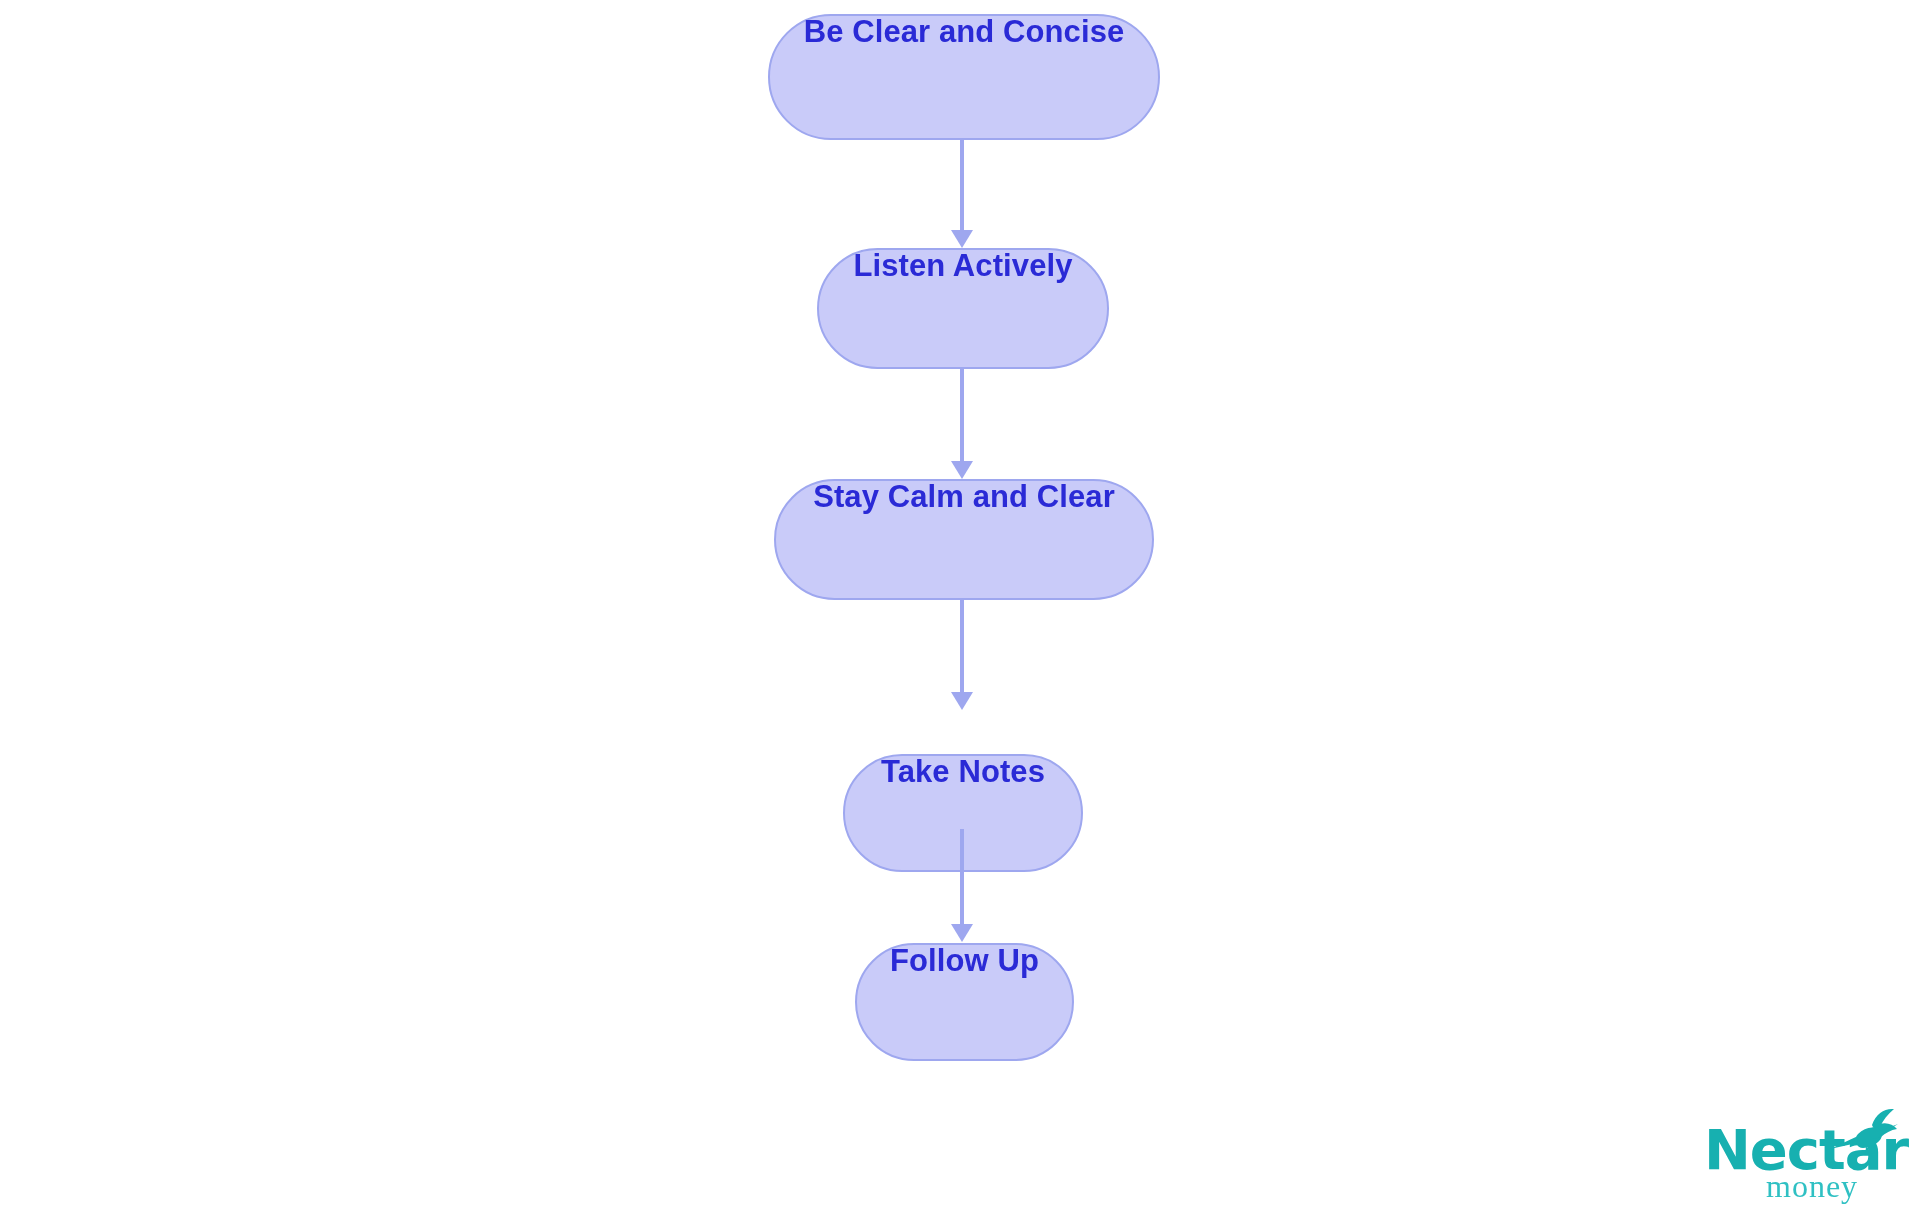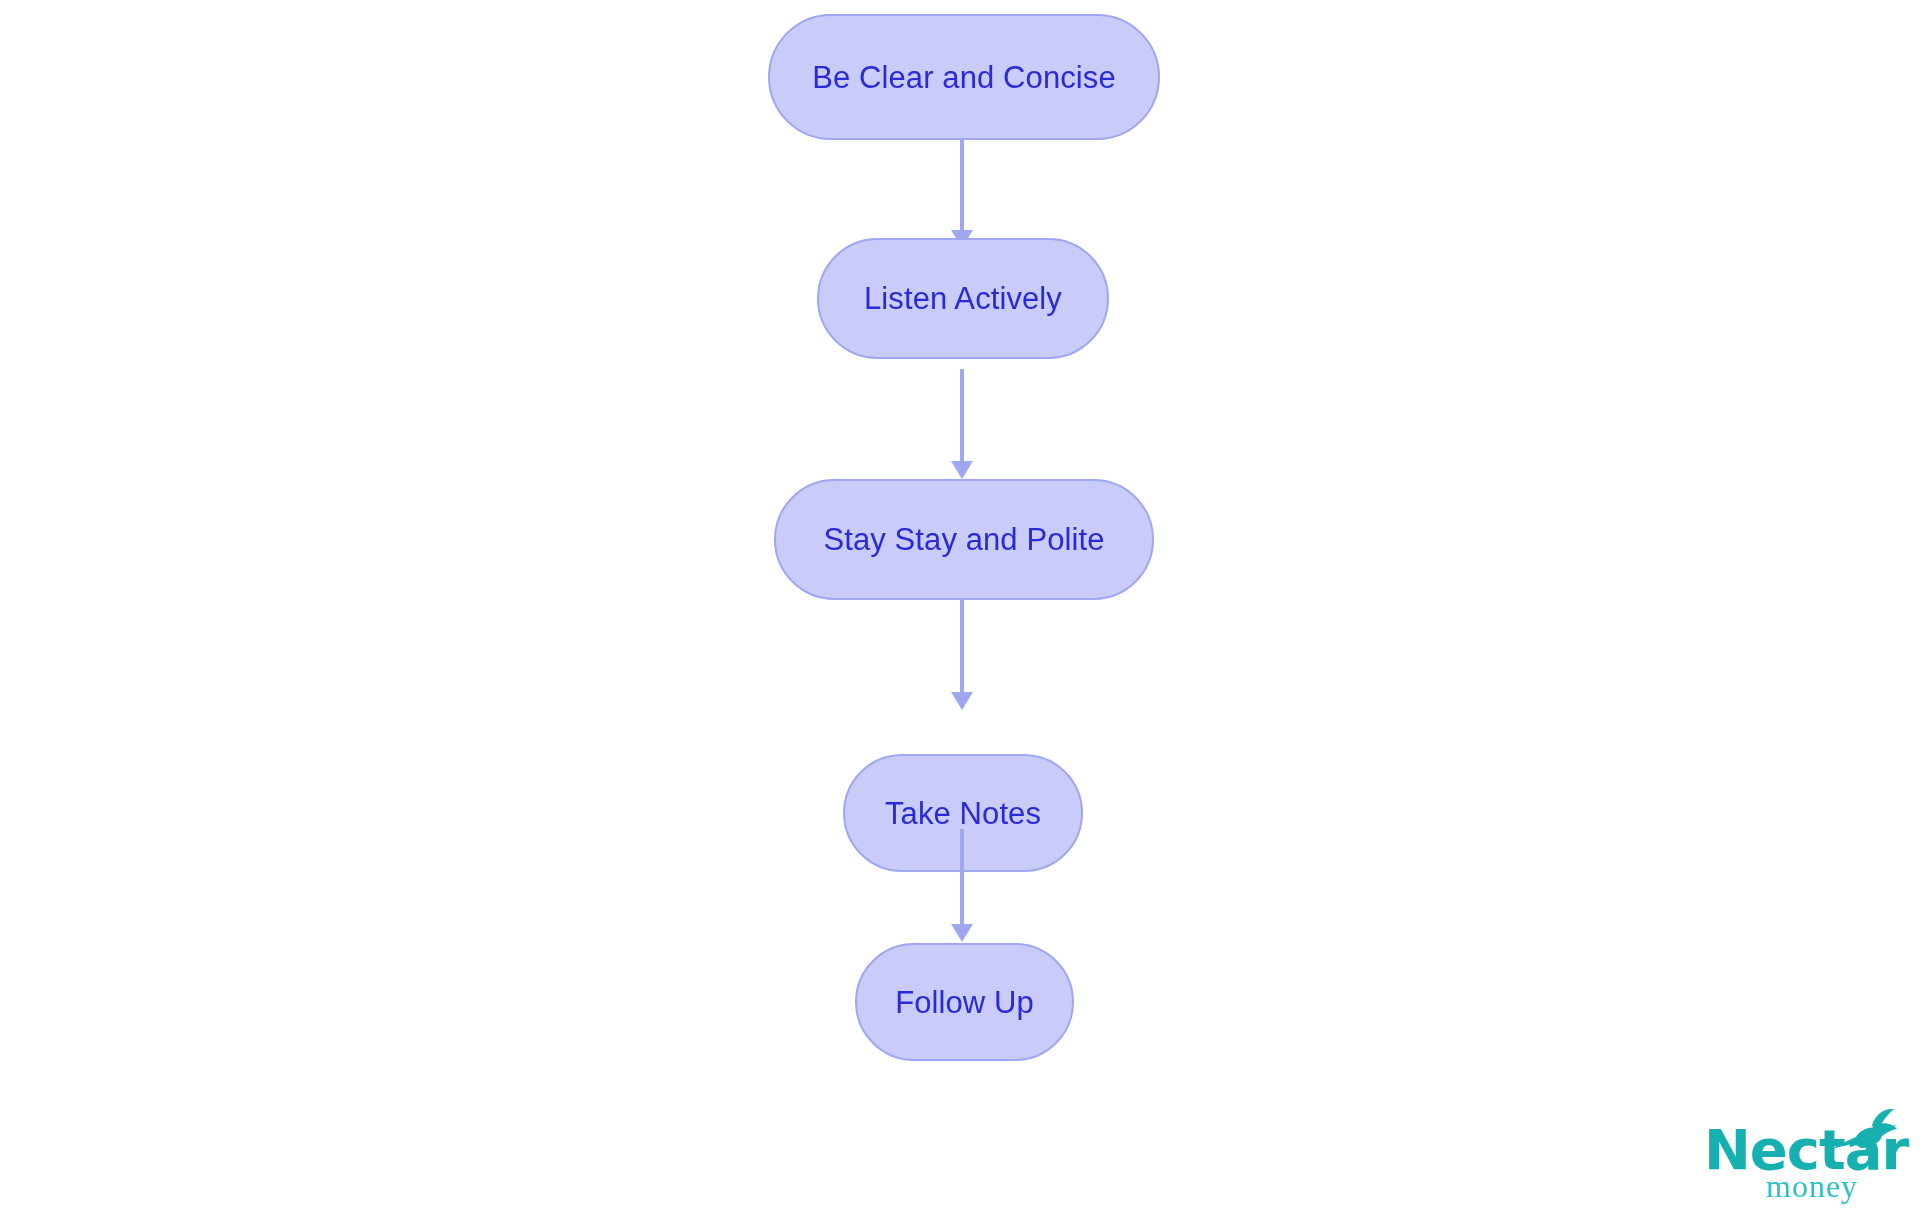--- a/index.html
+++ b/index.html
@@ -24,25 +24,24 @@
     height: 1215px;
   }
 
   .node {
     position: absolute;
     box-sizing: border-box;
     background: #c9cbf9;
     border: 2px solid #9ea7ef;
     border-radius: 999px;
     display: flex;
-    align-items: center;
     justify-content: center;
     color: #2a2ad6;
     font-size: 31px;
-    font-weight: 400;
+    font-weight: 700;
     letter-spacing: 0.1px;
     line-height: 1;
     white-space: nowrap;
   }
 
   .node-label {
     pointer-events: none;
   }
 
   .connector {
@@ -111,31 +110,31 @@
 
   <div class="node" id="node-1" style="left:768px; top:14px; width:392px; height:126px;">
     <span class="node-label">Be Clear and Concise</span>
   </div>
 
   <div class="connector" style="left:962px; top:140px;">
     <div class="line" style="height:90px;"></div>
     <div class="head" style="top:90px;"></div>
   </div>
 
-  <div class="node" id="node-2" style="left:817px; top:238px; width:292px; height:121px;">
+  <div class="node" id="node-2" style="left:817px; top:248px; width:292px; height:121px;">
     <span class="node-label">Listen Actively</span>
   </div>
 
   <div class="connector" style="left:962px; top:369px;">
     <div class="line" style="height:92px;"></div>
     <div class="head" style="top:92px;"></div>
   </div>
 
   <div class="node" id="node-3" style="left:774px; top:479px; width:380px; height:121px;">
-    <span class="node-label">Stay Stay and Polite</span>
+    <span class="node-label">Stay Calm and Clear</span>
   </div>
 
   <div class="connector" style="left:962px; top:600px;">
     <div class="line" style="height:92px;"></div>
     <div class="head" style="top:92px;"></div>
   </div>
 
   <div class="node" id="node-4" style="left:843px; top:711px; width:240px; height:118px;margin-top:43px;">
     <span class="node-label">Take Notes</span>
   </div>

